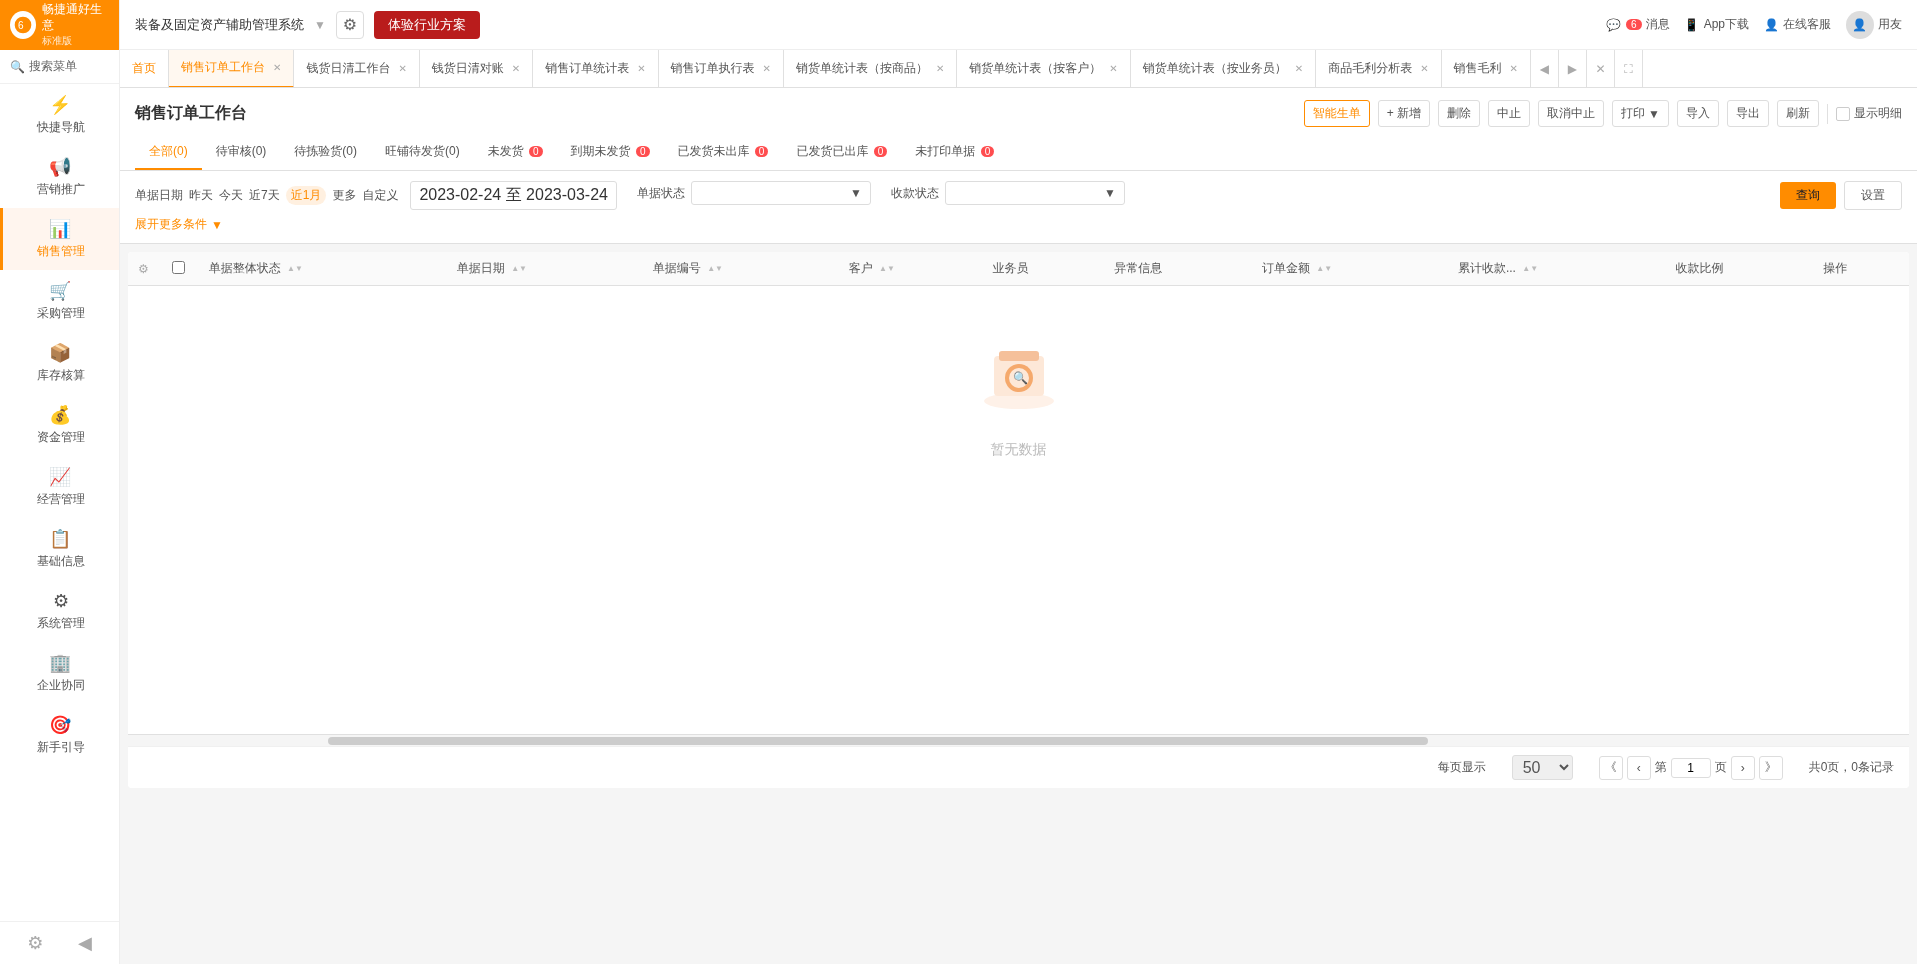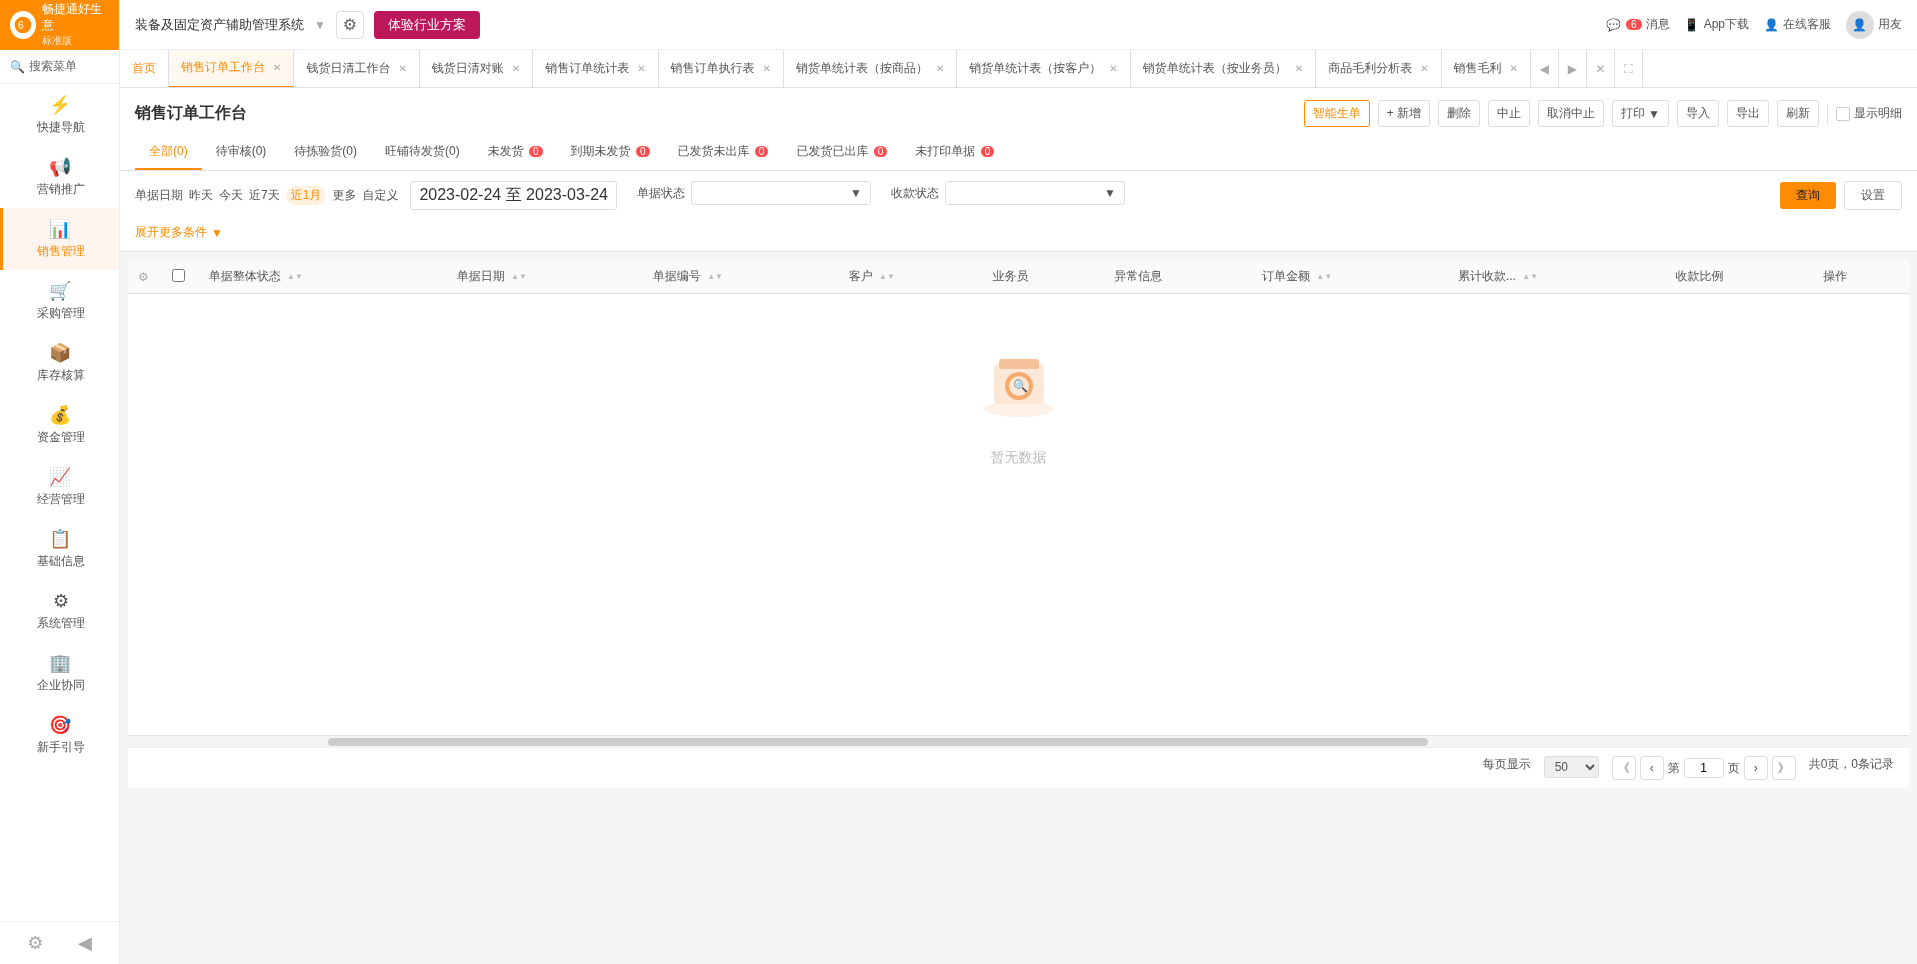--- a/index.html
+++ b/index.html
@@ -22,21 +22,21 @@
 
     
     .main { flex: 1; display: flex; flex-direction: column; height: 796px; overflow: hidden; }
 
     
     .top-header { height: 50px; background: #fff; display: flex; align-items: center; justify-content: space-between; padding: 0 15px; border-bottom: 1px solid #eee; flex-shrink: 0; }
     .top-header-left { display: flex; align-items: center; gap: 10px; }
     .system-title { font-size: 13px; color: #333; }
     .header-dropdown { cursor: pointer; color: #aaa; font-size: 12px; }
     .settings-btn { width: 28px; height: 28px; border: 1px solid #ddd; border-radius: 4px; display: flex; align-items: center; justify-content: center; cursor: pointer; color: #666; }
-    .trial-btn { background: #be185d; color: #fff; border: none; border-radius: 4px; padding: 5px 14px; font-size: 13px; cursor: pointer; }
+    .trial-btn { background: #b91c1c; color: #fff; border: none; border-radius: 4px; padding: 5px 14px; font-size: 13px; cursor: pointer; }
     .top-header-right { display: flex; align-items: center; gap: 15px; }
     .header-action { display: flex; align-items: center; gap: 4px; font-size: 12px; color: #555; cursor: pointer; }
     .badge { background: #ff4d4f; color: #fff; border-radius: 10px; padding: 0 5px; font-size: 10px; min-width: 16px; text-align: center; }
     .user-avatar { width: 28px; height: 28px; background: #ddd; border-radius: 50%; display: flex; align-items: center; justify-content: center; font-size: 12px; color: #999; }
 
     
     .tab-bar { height: 38px; background: #fff; display: flex; align-items: center; border-bottom: 1px solid #e0e0e0; flex-shrink: 0; overflow: hidden; }
     .tab-item { height: 38px; padding: 0 12px; display: flex; align-items: center; gap: 6px; font-size: 12px; color: #555; cursor: pointer; border-right: 1px solid #e0e0e0; white-space: nowrap; flex-shrink: 0; }
     .tab-item.home { color: #ff8c00; background: #fff; }
     .tab-item.active { background: #fff8f0; color: #ff8c00; border-bottom: 2px solid #ff8c00; }
@@ -96,22 +96,22 @@
     thead th .sort-icons { display: inline-flex; flex-direction: column; margin-left: 3px; font-size: 8px; color: #bbb; vertical-align: middle; line-height: 1; }
     .checkbox-col { width: 40px; text-align: center; }
     .settings-col { width: 30px; text-align: center; color: #aaa; cursor: pointer; }
 
     
     .empty-state { flex: 1; display: flex; flex-direction: column; align-items: center; justify-content: center; padding: 40px; }
     .empty-icon { width: 100px; height: 100px; position: relative; margin-bottom: 15px; }
     .empty-text { font-size: 14px; color: #bbb; }
 
     
-    .table-footer { display: flex; align-items: flex-start; justify-content: flex-end; padding: 8px 15px; border-top: 1px solid #f0f0f0; flex-shrink: 0; background: #fff; gap: 13px; font-size: 12px; color: #555; }
-    .page-size-select { border: 1px solid #ddd; border-radius: 3px; padding: 2px 6px; font-size: 12px; color: #555; }
+    .table-footer { display: flex; align-items: center; justify-content: flex-end; padding: 8px 15px; border-top: 1px solid #f0f0f0; flex-shrink: 0; background: #fff; gap: 26px; font-size: 12px; color: #555; }
+    .page-size-select { border: 1px solid #ddd; border-radius: 3px; padding: 2px 6px; font-size: 16px; color: #555; }
     .page-nav { display: flex; align-items: center; gap: 4px; }
     .page-btn { width: 24px; height: 24px; border: 1px solid #ddd; border-radius: 3px; display: flex; align-items: center; justify-content: center; cursor: pointer; color: #555; background: #fff; font-size: 12px; }
     .page-input { width: 40px; border: 1px solid #ddd; border-radius: 3px; padding: 2px 4px; text-align: center; font-size: 12px; }
     .scrollbar-area { height: 12px; background: #f5f5f5; border-top: 1px solid #e0e0e0; position: relative; }
     .scrollbar-thumb { height: 8px; width: 1100px; background: #ccc; border-radius: 4px; position: absolute; left: 200px; top: 2px; cursor: pointer; }
   </style>
 </head>
 <body>
 
 <div class="sidebar">
@@ -354,21 +354,21 @@
           <div class="filter-select" style="min-width:180px;">
             <span></span>
             <span>▼</span>
           </div>
         </div>
         <div style="margin-left:auto; display:flex; gap:8px; align-items:center;">
           <button class="query-btn">查询</button>
           <button class="settings-text-btn">设置</button>
         </div>
       </div>
-      <div style="display:flex; align-items:center; margin-top:14px;">
+      <div style="display:flex; align-items:center; margin-top:6px;">
         <div class="filter-expand">
           <span>展开更多条件</span>
           <span>▼</span>
         </div>
       </div>
     </div>
 
     <div class="data-area">
 
       <div class="table-container">

